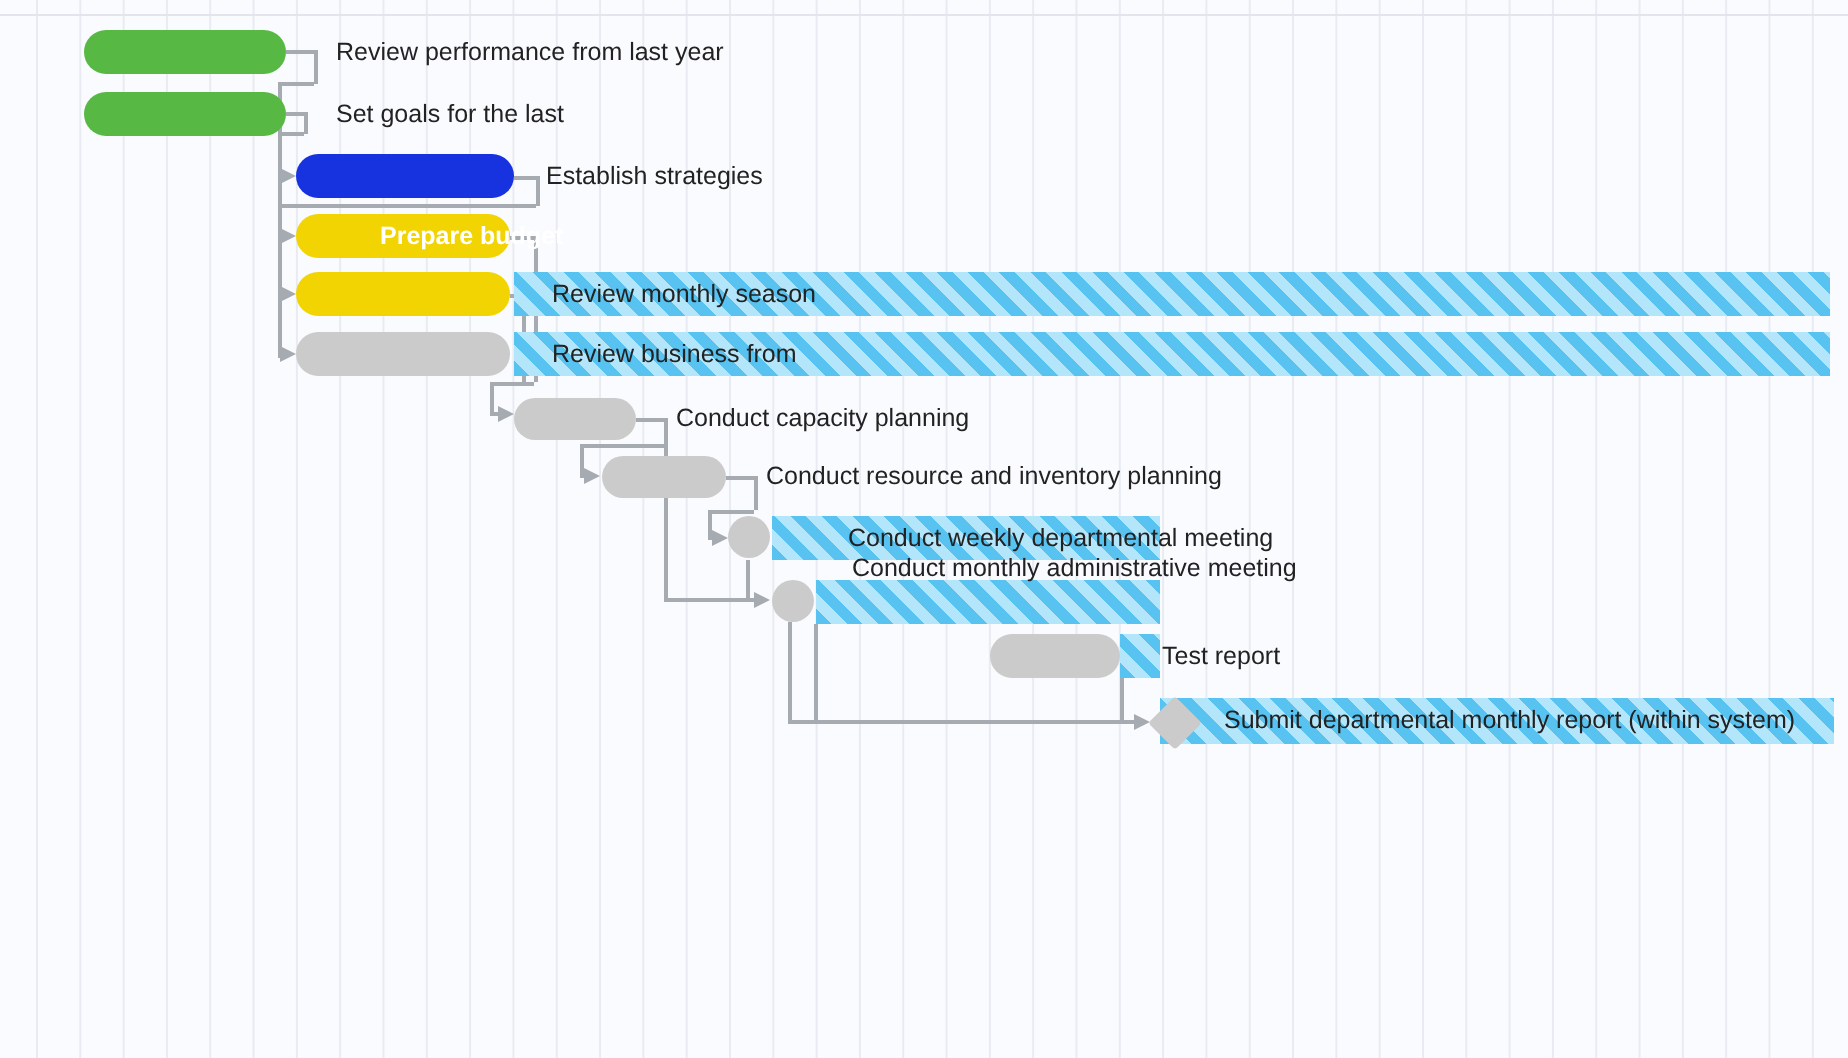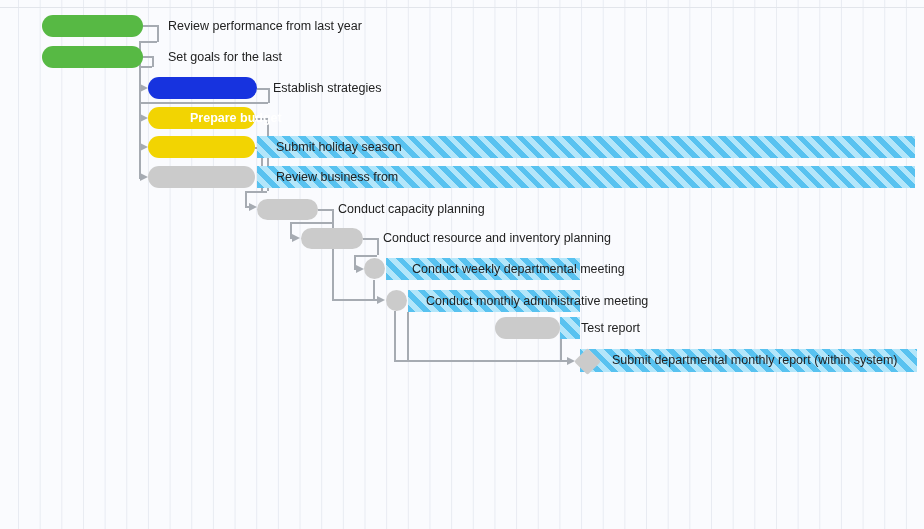--- a/index.html
+++ b/index.html
@@ -106,22 +106,22 @@
       <div class="hatch" style="left: 560px; top: 317px; width: 20px; height: 22px; background: repeating-linear-gradient(45deg, rgb(88, 194, 240) 0px, rgb(88, 194, 240) 5.5px, rgb(179, 230, 250) 5.5px, rgb(179, 230, 250) 11px);"></div>
       <div class="pill" style="left: 495px; top: 317px; width: 65px; height: 22px; background: rgb(203, 203, 203);"></div>
       <div class="hatch" style="left: 580px; top: 349px; width: 337px; height: 23px; background: repeating-linear-gradient(45deg, rgb(88, 194, 240) 0px, rgb(88, 194, 240) 5.5px, rgb(179, 230, 250) 5.5px, rgb(179, 230, 250) 11px);"></div>
       <div class="diamond" style="left: 578px; top: 352px; width: 19px; height: 19px; background: rgb(203, 203, 203);"></div>
     </div>
   <div id="layer-labels">
       <div class="tlabel" style="left: 168px; top: 18px;">Review performance from last year</div>
       <div class="tlabel" style="left: 168px; top: 49px;">Set goals for the last</div>
       <div class="tlabel" style="left: 273px; top: 80px;">Establish strategies</div>
       <div class="tlabel inside" style="left: 162px; top: 110px;">Prepare budget</div>
-      <div class="tlabel" style="left: 276px; top: 139px;">Submit holiday season</div>
+      <div class="tlabel" style="left: 276px; top: 139px;">Review monthly season</div>
       <div class="tlabel" style="left: 276px; top: 169px;">Review business from</div>
       <div class="tlabel" style="left: 338px; top: 201px;">Conduct capacity planning</div>
       <div class="tlabel" style="left: 383px; top: 230px;">Conduct resource and inventory planning</div>
-      <div class="tlabel" style="left: 412px; top: 261px;">Conduct weekly departmental meeting</div>
-      <div class="tlabel" style="left: 426px; top: 293px;">Conduct monthly administrative meeting</div>
+      <div class="tlabel" style="left: 424px; top: 261px;">Conduct weekly departmental meeting</div>
+      <div class="tlabel" style="left: 426px; top: 276px;">Conduct monthly administrative meeting</div>
       <div class="tlabel" style="left: 581px; top: 320px;">Test report</div>
       <div class="tlabel" style="left: 612px; top: 352px;">Submit departmental monthly report (within system)</div>
     </div>
 </div>
 
 </body></html>

